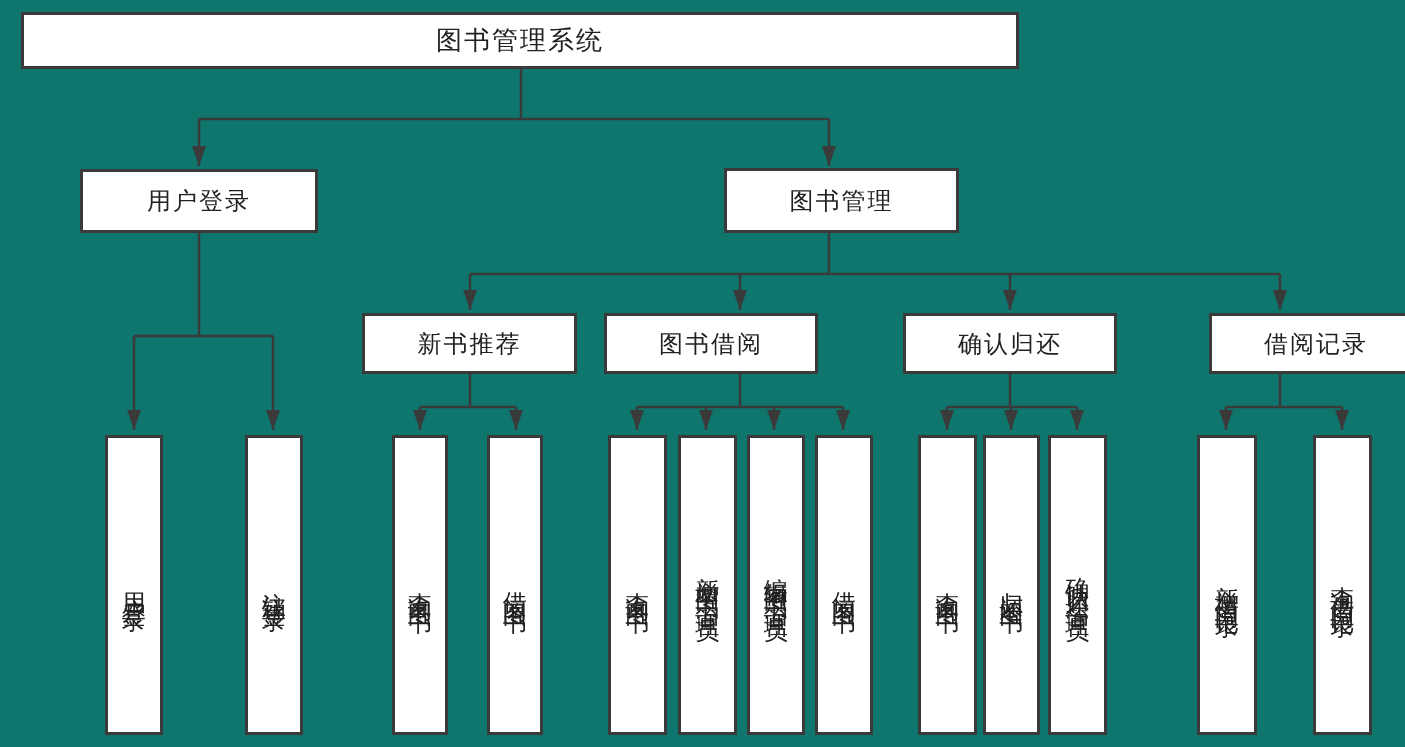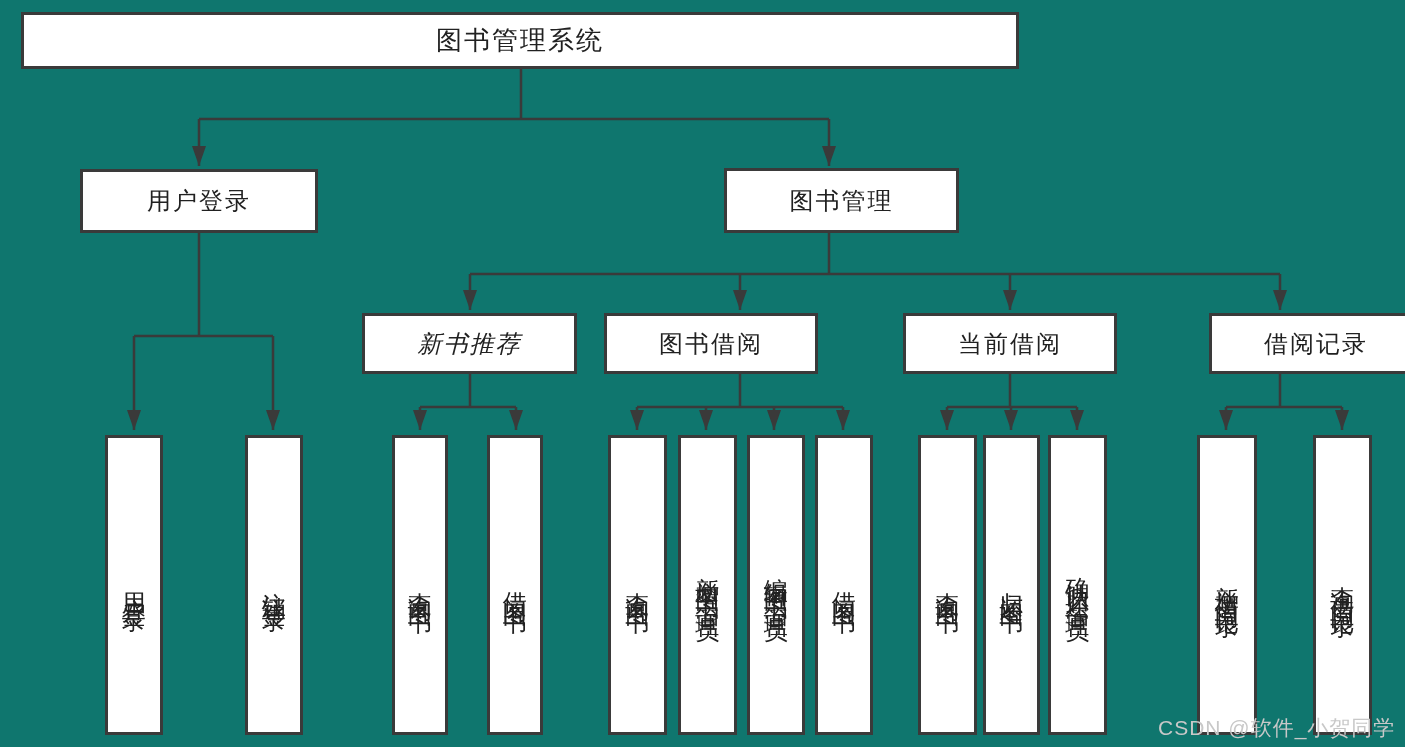--- a/index.html
+++ b/index.html
@@ -110,28 +110,28 @@
     <span>图书管理系统</span>
   </div>
 
   <div class="box h" style="left:80px;top:169px;width:238px;height:64px;">
     <span>用户登录</span>
   </div>
   <div class="box h" style="left:712px;top:168px;width:235px;height:65px;margin-left:12px;">
     <span>图书管理</span>
   </div>
 
-  <div class="box h" style="left:362px;top:313px;width:215px;height:61px;font-style:italic;">
+  <div class="box h" style="left:362px;top:313px;width:215px;height:61px;">
     <span>新书推荐</span>
   </div>
   <div class="box h" style="left:604px;top:313px;width:214px;height:61px;">
     <span>图书借阅</span>
   </div>
   <div class="box h" style="left:903px;top:313px;width:214px;height:61px;">
-    <span>当前借阅</span>
+    <span>确认归还</span>
   </div>
   <div class="box h" style="left:1173px;top:313px;width:214px;height:61px;margin-left:36px;">
     <span>借阅记录</span>
   </div>
 
   <div class="box v" style="left:105px;top:435px;width:58px;height:300px;">
     <span>用户登录</span>
   </div>
   <div class="box v" style="left:245px;top:435px;width:58px;height:300px;">
     <span>注销登录</span>
@@ -167,15 +167,14 @@
     <span>确认归还（管理员）</span>
   </div>
 
   <div class="box v" style="left:1197px;top:435px;width:60px;height:300px;">
     <span>新增借阅记录</span>
   </div>
   <div class="box v" style="left:1313px;top:435px;width:59px;height:300px;">
     <span>查询借阅记录</span>
   </div>
 
-  <div class="watermark">CSDN @软件_小贺同学</div>
 
 </div>
 
 </body></html>

